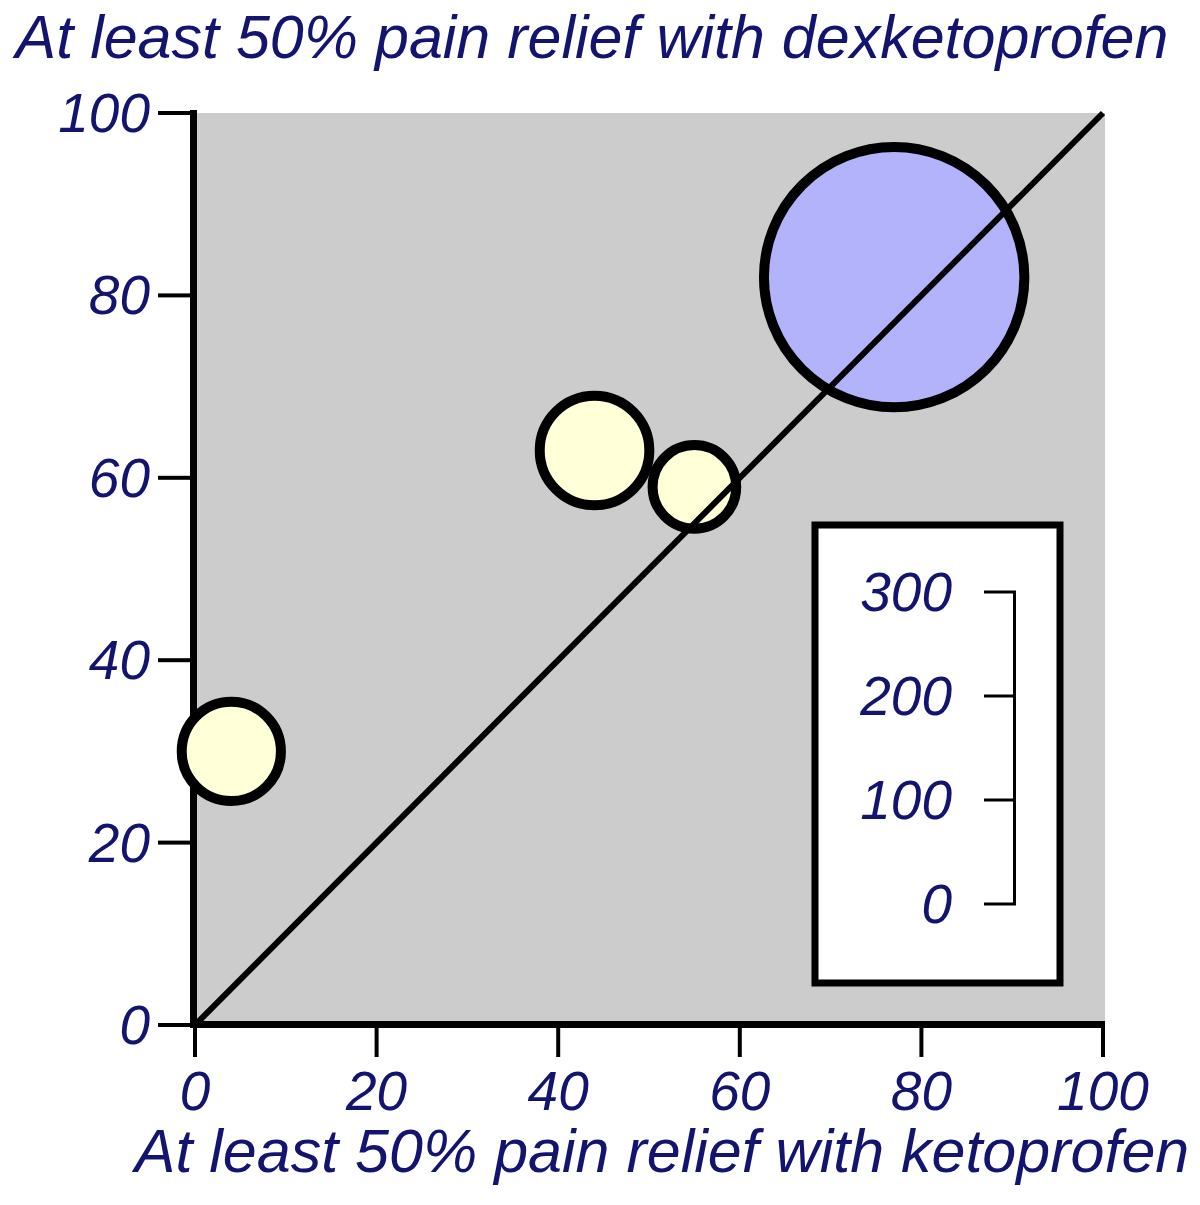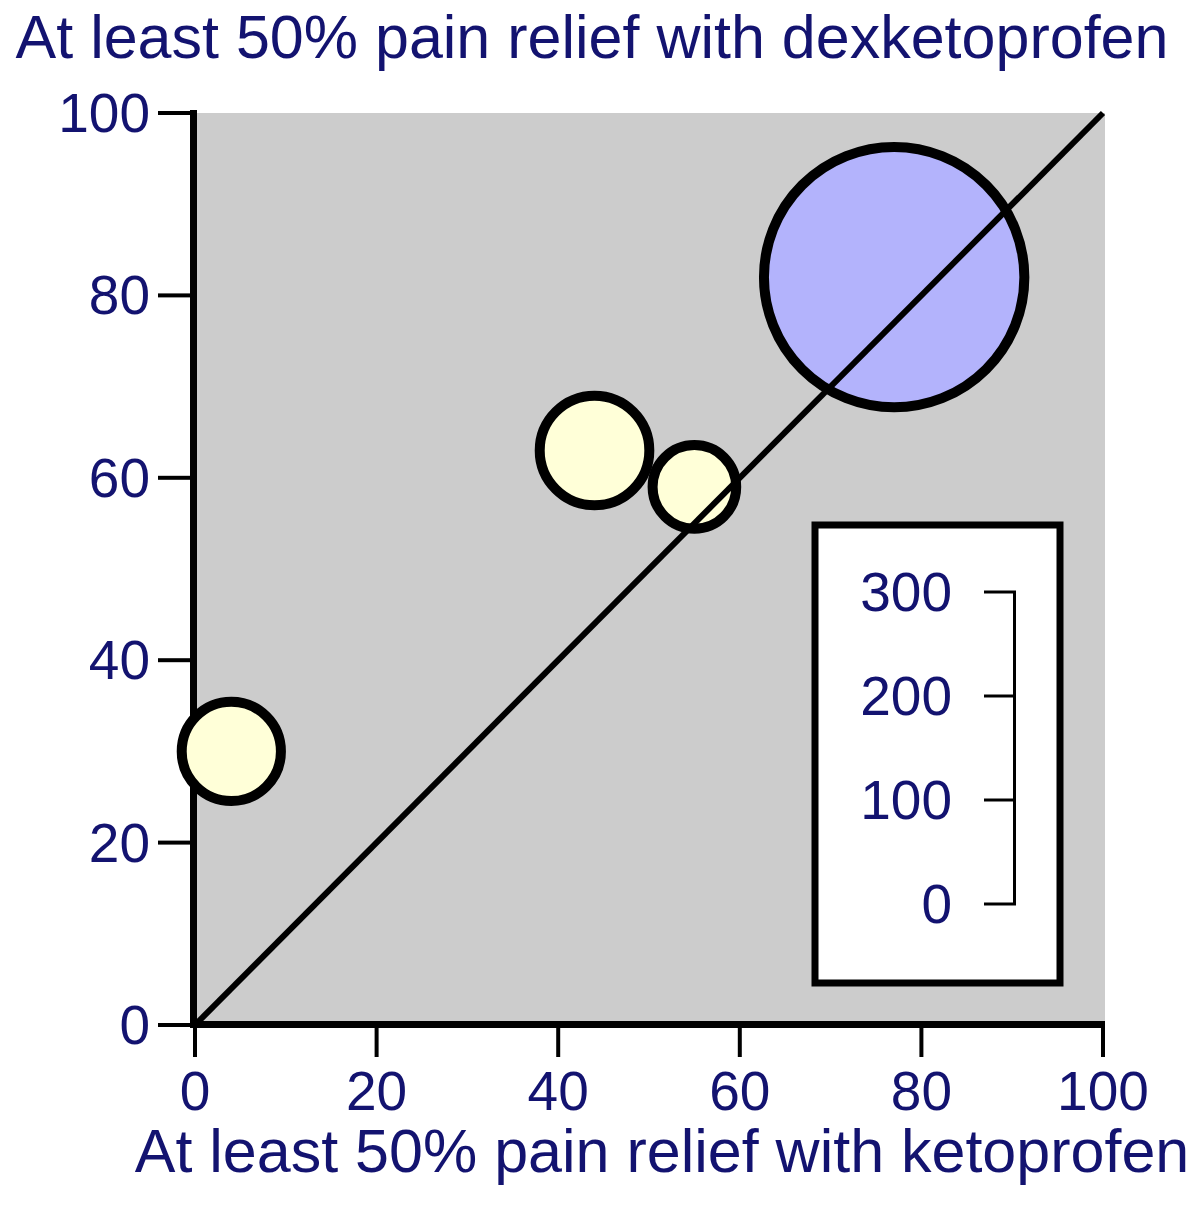--- a/index.html
+++ b/index.html
@@ -6,20 +6,21 @@
     margin: 0;
     padding: 0;
     background: #ffffff;
   }
   .canvas {
     position: relative;
     width: 1200px;
     height: 1205px;
     background: #ffffff;
     font-family: "Liberation Sans", "DejaVu Sans", sans-serif;
+    font-style: italic;
   }
   svg { display: block; }
   text {
     font-family: "Liberation Sans", "DejaVu Sans", sans-serif;
     fill: var(--navy, #131370);
   }
   .title-text  { font-size: 61px; }
   .axis-label  { font-size: 61px; }
   .tick-label  { font-size: 55px; }
   .legend-label{ font-size: 55px; }

